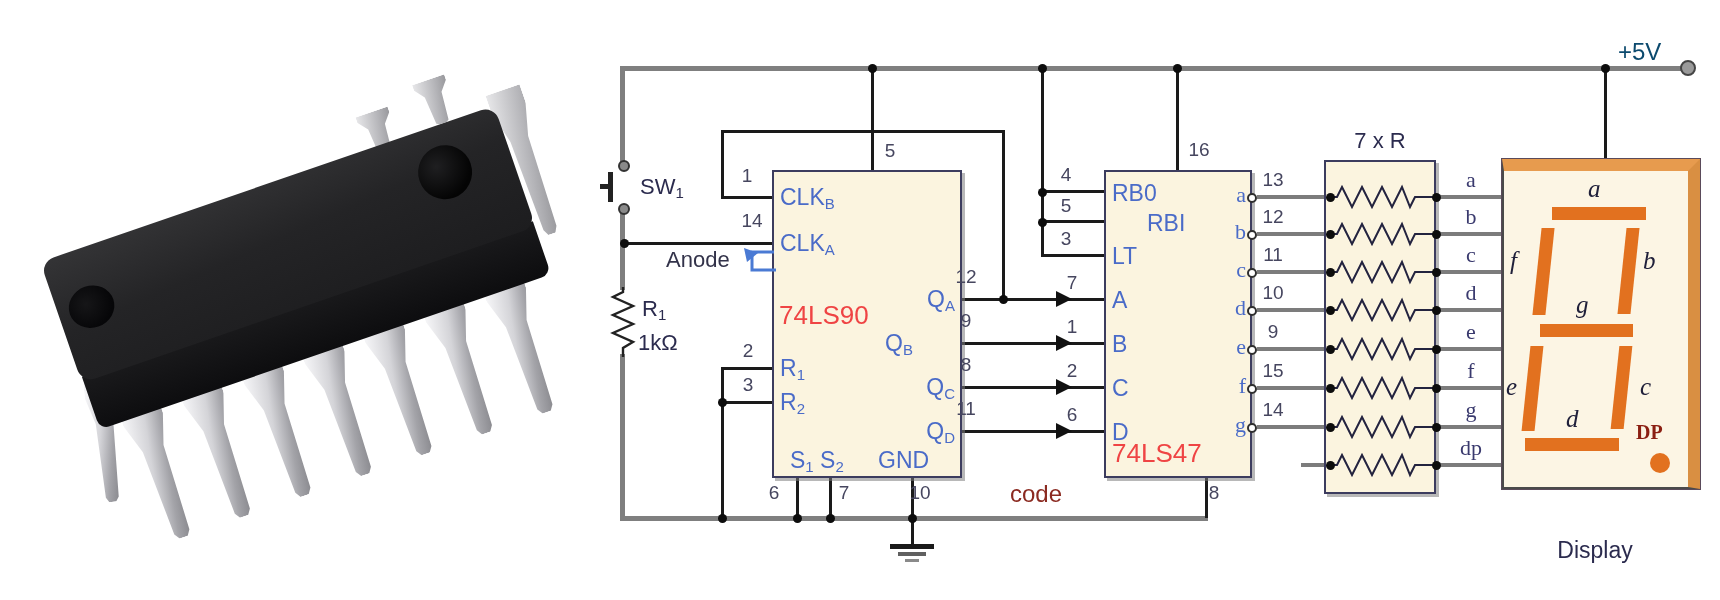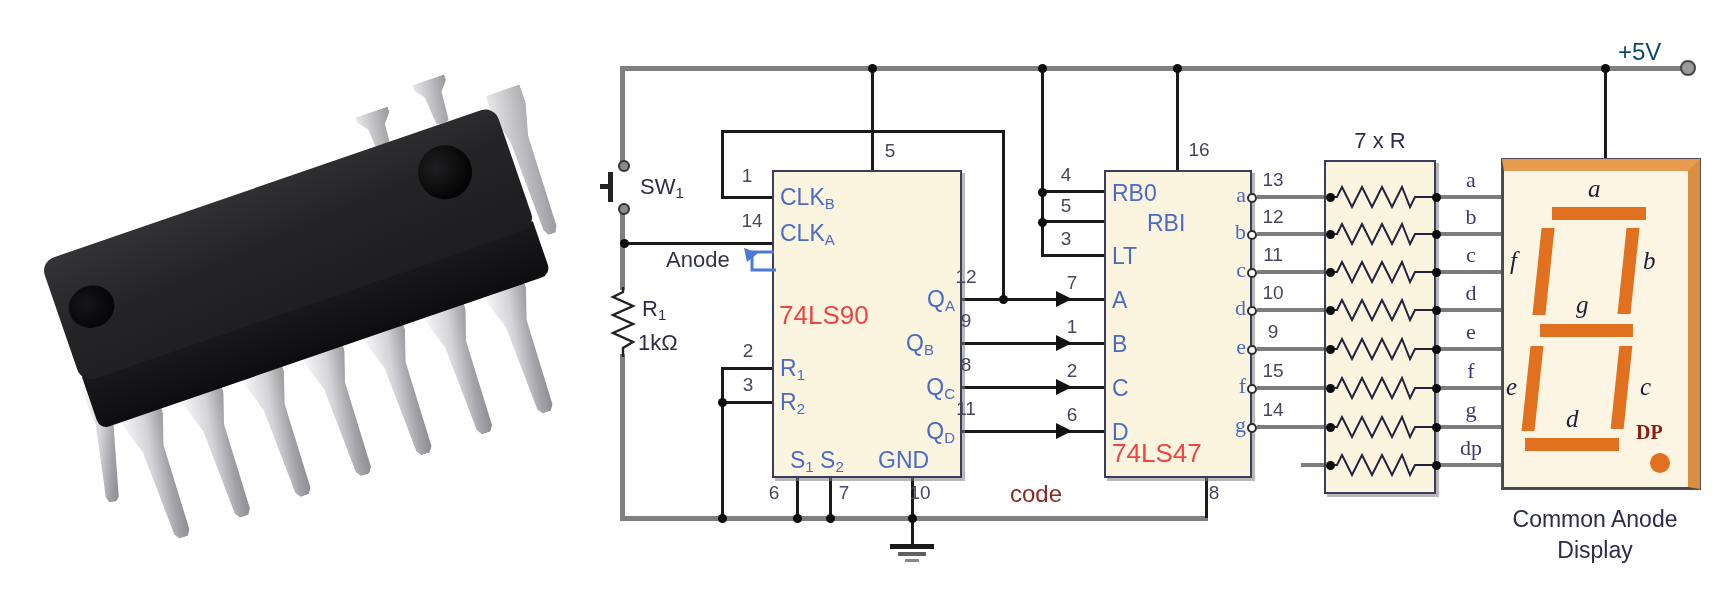--- a/index.html
+++ b/index.html
@@ -144,28 +144,28 @@
   <svg width="30" height="72" style="left:610px;top:287px;">
     <polyline points="13,0 13,5 3,10 23,19 3,28 23,37 3,46 23,55 13,61 13,70" stroke="#222" stroke-width="2.4" fill="none"></polyline>
   </svg>
   <div class="lab" style="left:642px;top:296px;"><span>R</span><span class="sb">1</span></div>
   <div class="lab" style="left:638px;top:330px;">1kΩ</div>
 
   <div class="lab" style="left:1618px;top:38px;color:#0c4a6e;font-size:24px;">+5V</div>
 
   <div class="icbox" style="left:772px;top:170px;width:190px;height:308px;"></div>
   <div class="bluelab" style="left:780px;top:184px;"><span>CLK</span><span class="sb">B</span></div>
-  <div class="bluelab" style="left:780px;top:220px;"><span>CLK</span><span class="sb">A</span></div>
+  <div class="bluelab" style="left:780px;top:230px;"><span>CLK</span><span class="sb">A</span></div>
   <div class="ictitle" style="left:779px;top:300px;">74LS90</div>
   <div class="bluelab" style="left:780px;top:355px;"><span>R</span><span class="sb">1</span></div>
   <div class="bluelab" style="left:780px;top:389px;"><span>R</span><span class="sb">2</span></div>
   <div class="bluelab" style="left:790px;top:447px;"><span>S</span><span class="sb">1</span>&nbsp;<span>S</span><span class="sb">2</span></div>
   <div class="bluelab" style="left:878px;top:447px;">GND</div>
   <div class="bluelab" style="left:885px;top:286px;width:70px;text-align:right;"><span>Q</span><span class="sb">A</span></div>
-  <div class="bluelab" style="left:885px;top:330px;width:70px;text-align:center;"><span>Q</span><span class="sb">B</span></div>
+  <div class="bluelab" style="left:885px;top:330px;width:70px;text-align:left;"><span>Q</span><span class="sb">B</span></div>
   <div class="bluelab" style="left:885px;top:374px;width:70px;text-align:right;"><span>Q</span><span class="sb">C</span></div>
   <div class="bluelab" style="left:885px;top:418px;width:70px;text-align:right;"><span>Q</span><span class="sb">D</span></div>
 
   <div class="pnum" style="left:731px;top:165px;width:32px;">1</div>
   <div class="pnum" style="left:736px;top:210px;width:32px;">14</div>
   <div class="pnum" style="left:732px;top:340px;width:32px;">2</div>
   <div class="pnum" style="left:732px;top:374px;width:32px;">3</div>
   <div class="pnum" style="left:876px;top:140px;width:28px;">5</div>
   <div class="pnum" style="left:950px;top:266px;width:32px;">12</div>
   <div class="pnum" style="left:950px;top:310px;width:32px;">9</div>
@@ -210,21 +210,20 @@
     <div class="seg" style="left:146px;top:282px;width:20px;height:20px;border-radius:50%;"></div>
     <div class="seglab" style="left:84px;top:4px;">a</div>
     <div class="seglab" style="left:6px;top:76px;">f</div>
     <div class="seglab" style="left:139px;top:76px;">b</div>
     <div class="seglab" style="left:72px;top:120px;">g</div>
     <div class="seglab" style="left:2px;top:202px;">e</div>
     <div class="seglab" style="left:136px;top:202px;">c</div>
     <div class="seglab" style="left:62px;top:234px;">d</div>
     <div class="seglab" style="left:132px;top:250px;font-size:20px;font-weight:bold;font-style:normal;color:#8b1f12;">DP</div>
   </div>
-  <div class="lab" style="left:1490px;top:506px;width:210px;text-align:center;font-size:23px;">Common Anode</div>
   <div class="lab" style="left:1490px;top:537px;width:210px;text-align:center;font-size:23px;">Display</div>
 
 <div class="outlab" style="left: 1206px; top: 182px; width: 40px;">a</div>
     <div class="ocirc" style="left: 1247px; top: 193px;"></div>
     <div class="gw" style="left: 1257px; top: 195px; width: 73px;"></div>
     <div class="pnum" style="left: 1256px; top: 169px; width: 34px;">13</div>
     <div class="dot" style="left: 1326px; top: 193px;"></div>
     <div class="dot" style="left: 1432px; top: 193px;"></div>
     <div class="gw" style="left: 1436px; top: 195px; width: 70px;"></div>
     <div class="wlabel" style="left: 1446px; top: 167px; width: 50px;">a</div>

